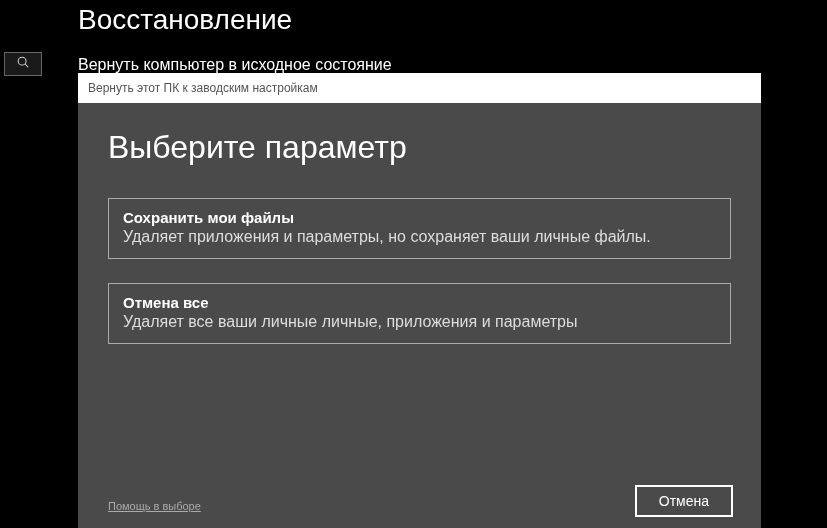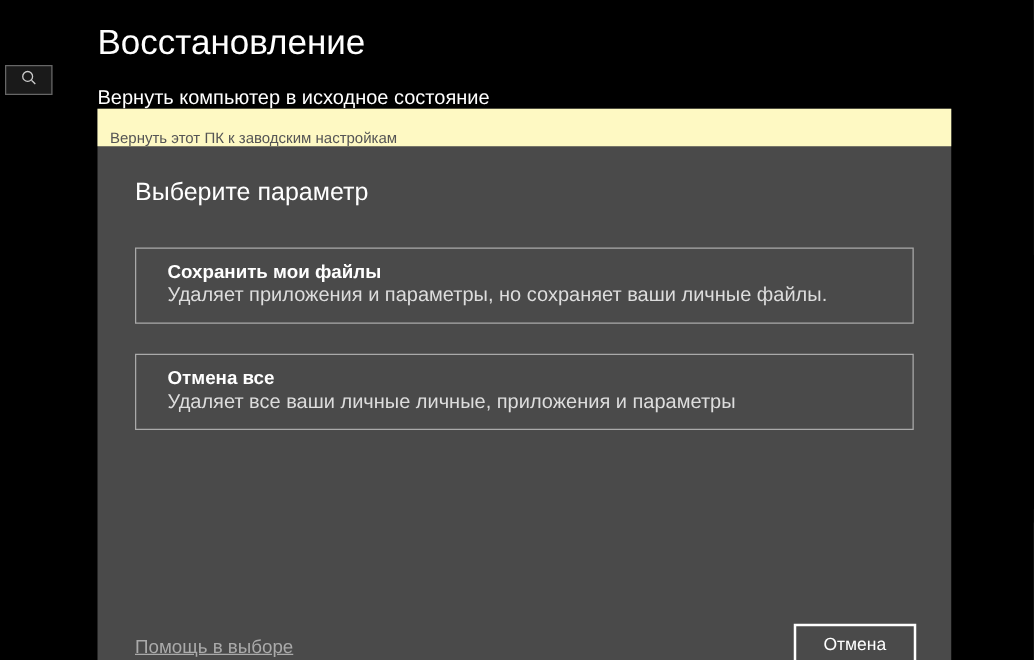--- a/index.html
+++ b/index.html
@@ -35,21 +35,21 @@
       align-items: center;
       justify-content: center;
     }
     .search-box svg {
       width: 14px;
       height: 14px;
     }
     .main-area {
       position: absolute;
       left: 53px;
-      top: 16px;
+      top: 2px;
       right: 0;
       height: 402px;
       background: #000;
       text-decoration: underline;
     }
     .page-title {
       position: absolute;
       left: 25px;
       top: 2px;
       color: #fff;
@@ -67,64 +67,64 @@
     .dialog {
       position: absolute;
       left: 25px;
       top: 71px;
       width: 683px;
       height: 457px;
       background: #4a4a4a;
     }
     .dialog-titlebar {
       height: 30px;
-      background: #fef9c3;
+      background: #ffffff;
       display: flex;
-      align-items: flex-end;
+      align-items: center;
       padding-left: 10px;
     }
     .dialog-titlebar-text {
       color: #555;
       font-size: 12px;
       font-weight: 400;
     }
     .dialog-body {
       padding: 26px 30px 20px 30px;
       position: relative;
       height: calc(100% - 30px);
     }
     .dialog-heading {
       color: #fff;
-      font-size: 20px;
+      font-size: 32px;
       font-weight: 300;
       margin-bottom: 32px;
     }
     .option {
       border: 1px solid #aaa;
-      padding: 10px 14px 12px 25px;
+      padding: 10px 14px 12px 14px;
       margin-bottom: 24px;
       cursor: pointer;
     }
     .option-title {
       color: #fff;
       font-size: 15px;
       font-weight: 600;
       margin-bottom: 2px;
     }
     .option-desc {
       color: #ddd;
       font-size: 16px;
       font-weight: 400;
     }
     .help-link {
       position: absolute;
       left: 30px;
       bottom: 18px;
       color: #aaa;
-      font-size: 15px;
+      font-size: 11px;
       text-decoration: underline;
       cursor: pointer;
     }
     .cancel-button {
       position: absolute;
       right: 28px;
       bottom: 13px;
       border: 2px solid #fff;
       background: transparent;
       color: #fff;

